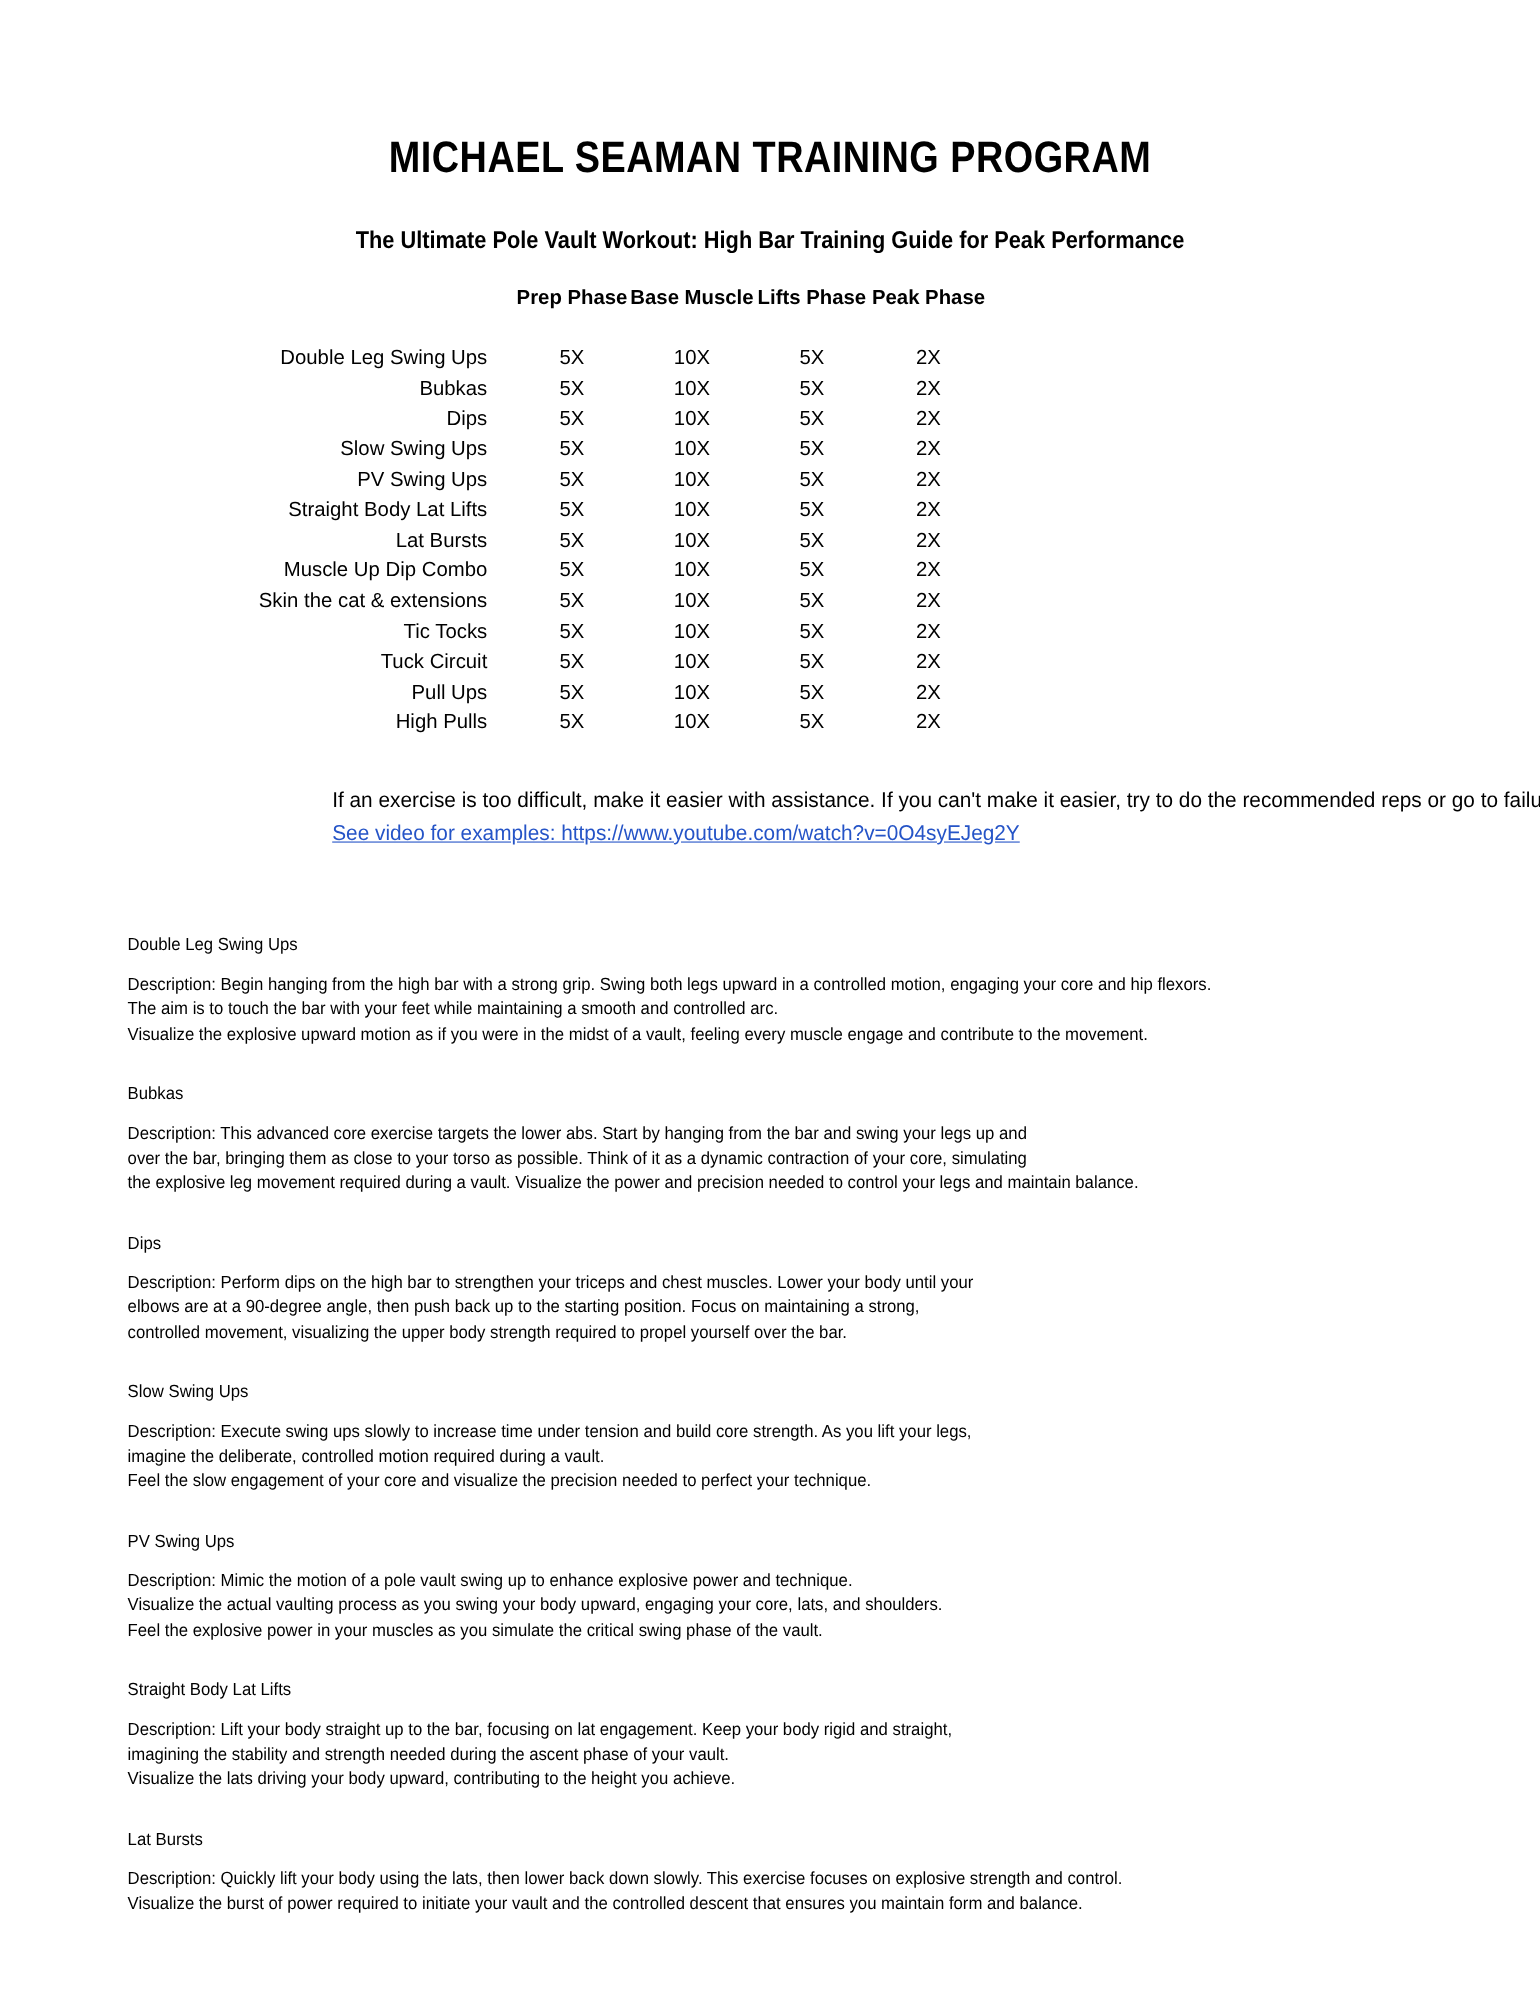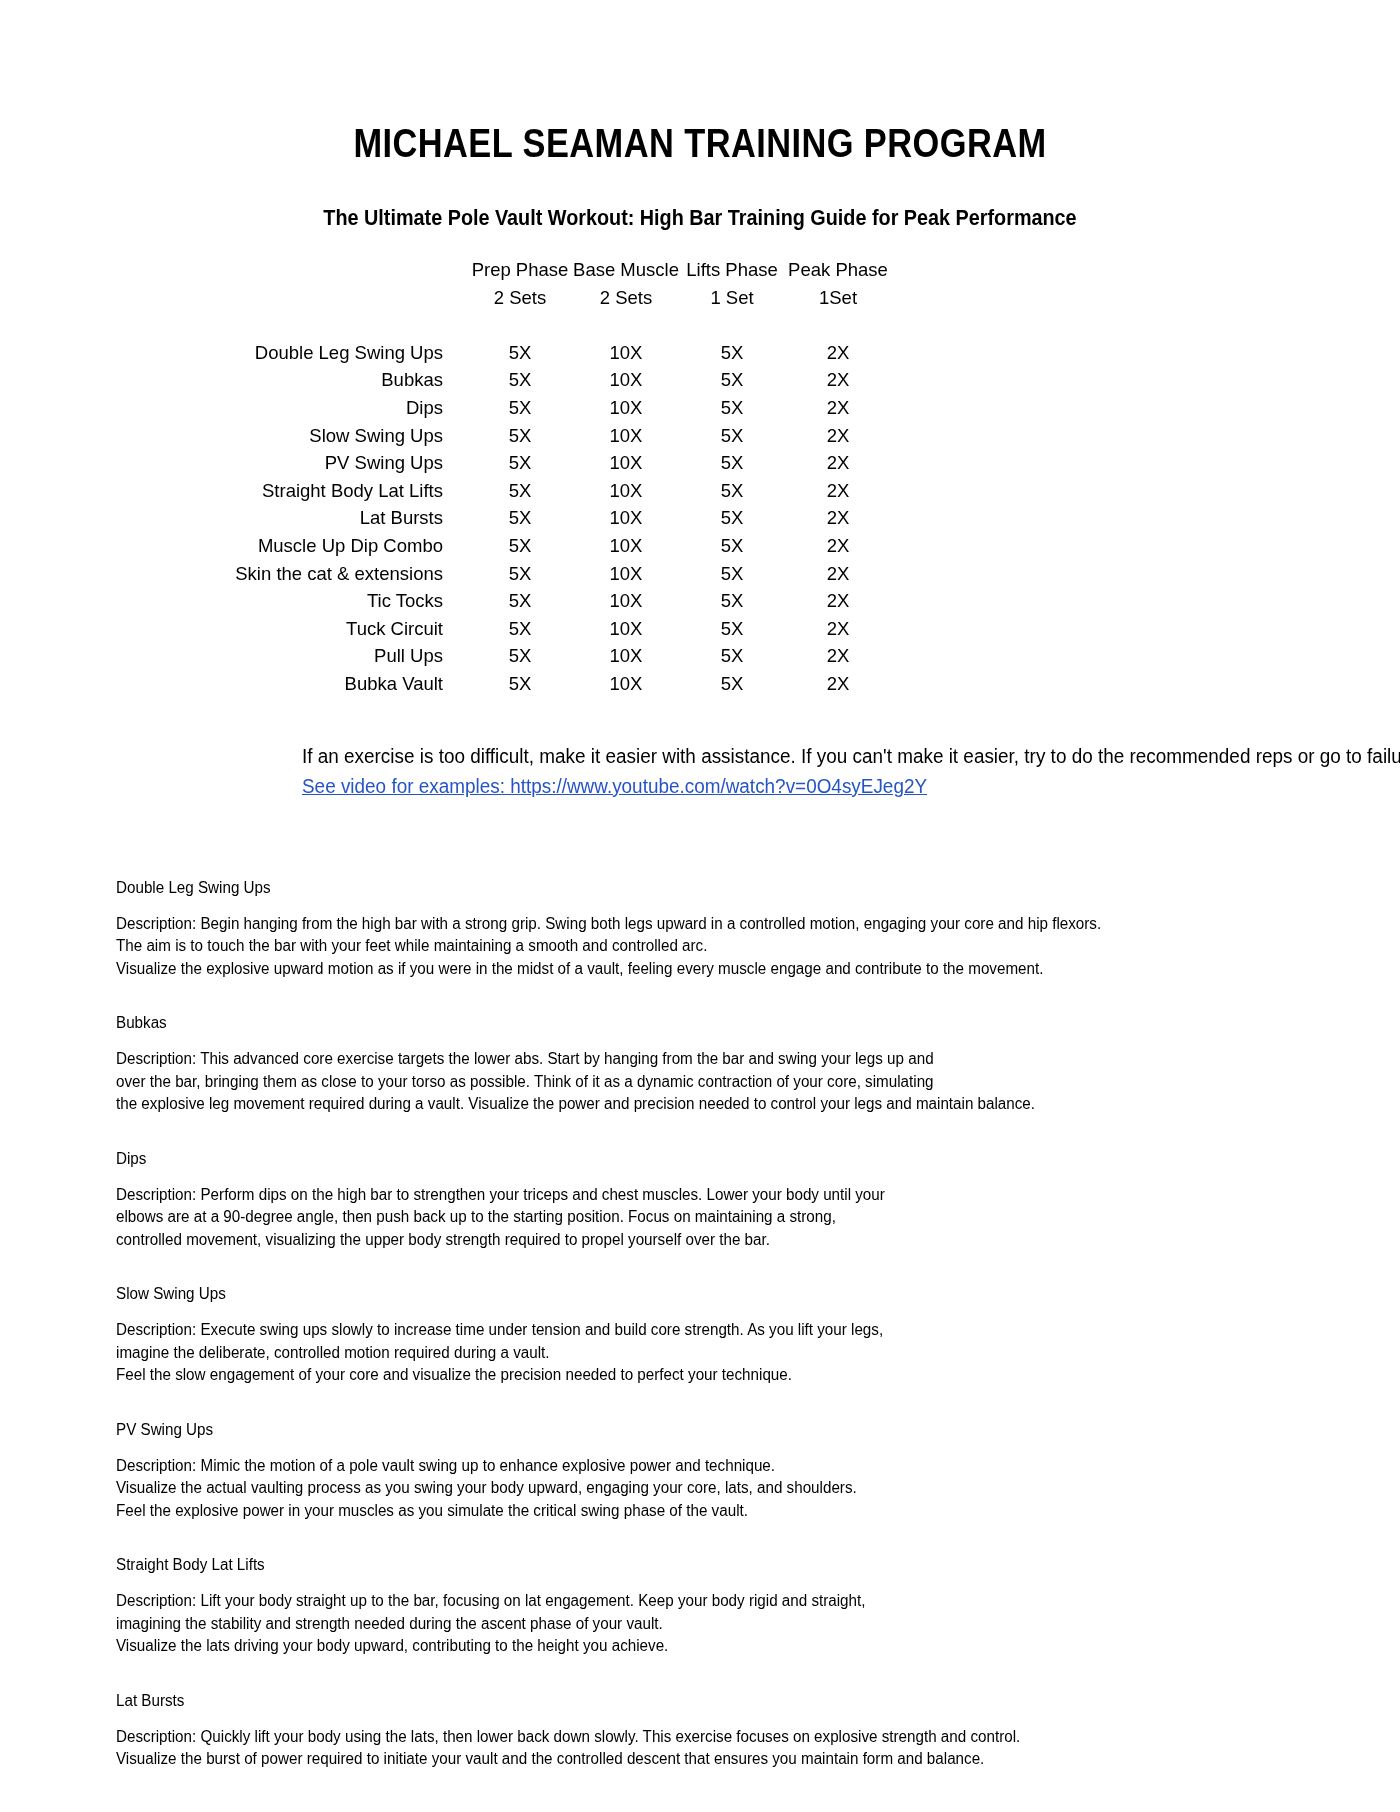--- a/index.html
+++ b/index.html
@@ -64,21 +64,21 @@
   table.workout td {
     padding: 0;
     font-weight: normal;
     line-height: 27.6px;
     height: 27.6px;
     vertical-align: middle;
     white-space: nowrap;
   }
   table.workout th.phase-head,
   table.workout th.sets-head {
-    font-weight: normal;
+    font-weight: bold;
     text-align: center;
     font-size: 18.5px;
   }
   table.workout th.corner { width: 238px; }
   table.workout th.phase-head,
   table.workout th.sets-head,
   table.workout td.reps {
     width: 106px;
     text-align: center;
   }
@@ -158,27 +158,20 @@
   <div class="table-wrap">
     <table class="workout">
       <thead>
         <tr>
           <th class="corner"></th>
           <th class="phase-head">Prep Phase</th>
           <th class="phase-head">Base Muscle</th>
           <th class="phase-head">Lifts Phase</th>
           <th class="phase-head">Peak Phase</th>
         </tr>
-        <tr>
-          <th class="corner"></th>
-          <th class="sets-head">2 Sets</th>
-          <th class="sets-head">2 Sets</th>
-          <th class="sets-head">1 Set</th>
-          <th class="sets-head">1Set</th>
-        </tr>
       </thead>
       <tbody>
         <tr class="spacer-row">
           <td></td>
           <td></td>
           <td></td>
           <td></td>
           <td></td>
         </tr>
 
@@ -260,21 +253,21 @@
           <td class="reps">2X</td>
         </tr>
         <tr>
           <td class="exercise">Pull Ups</td>
           <td class="reps">5X</td>
           <td class="reps">10X</td>
           <td class="reps">5X</td>
           <td class="reps">2X</td>
         </tr>
         <tr>
-          <td class="exercise">Bubka Vault</td>
+          <td class="exercise">High Pulls</td>
           <td class="reps">5X</td>
           <td class="reps">10X</td>
           <td class="reps">5X</td>
           <td class="reps">2X</td>
         </tr>
       </tbody>
     </table>
   </div>
 
   <div class="note-block">

